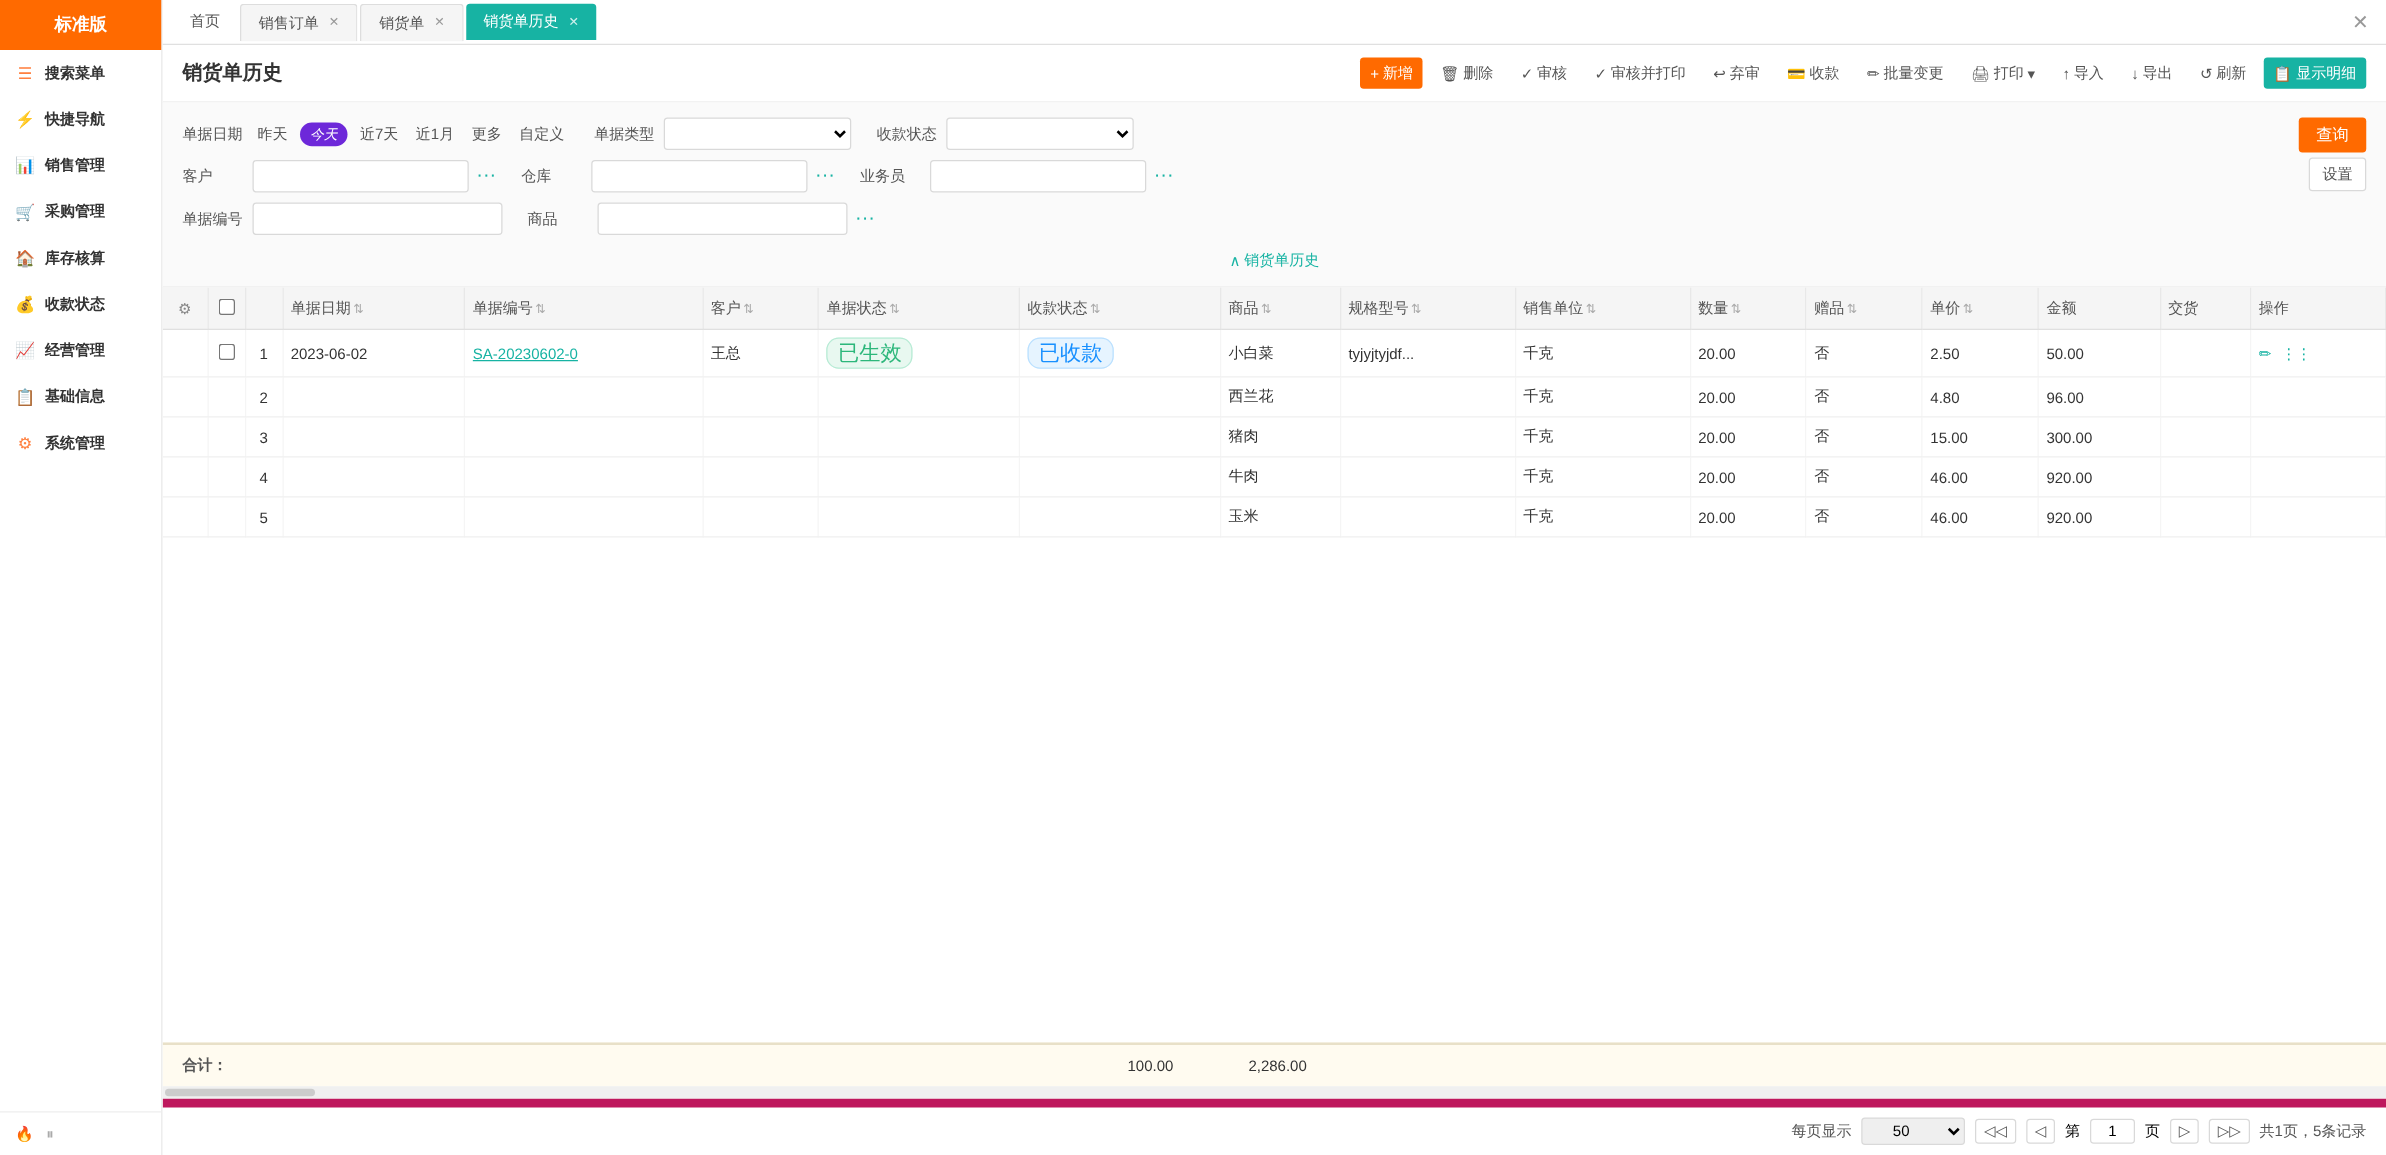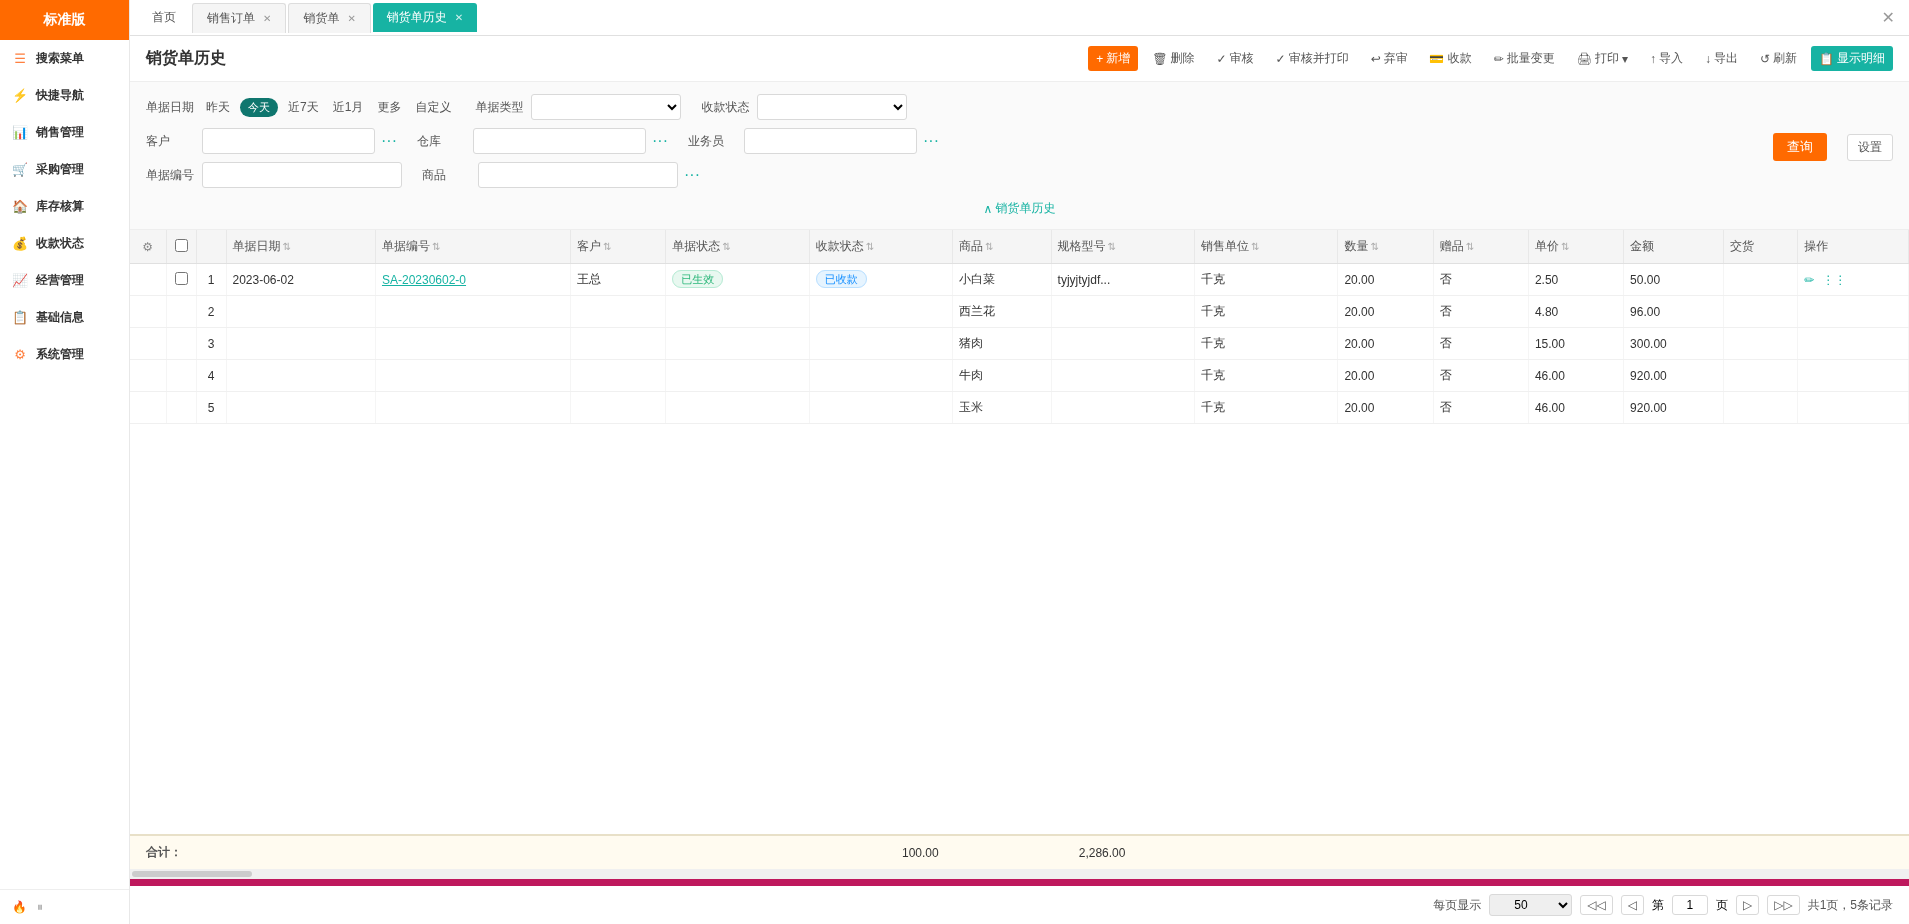--- a/index.html
+++ b/index.html
@@ -36,37 +36,37 @@
     .btn-new { background: #ff6a00; color: #fff; border-radius: 3px; }
 
     
     .filter-area { padding: 12px 16px; border-bottom: 1px solid #eee; background: #fafafa; }
     .filter-item { display: flex; align-items: center; gap: 6px; }
     .filter-label { color: #555; white-space: nowrap; min-width: 50px; }
     .filter-input { border: 1px solid #d9d9d9; border-radius: 3px; padding: 3px 8px; height: 26px; min-width: 120px; color: #333; }
     .filter-select { border: 1px solid #d9d9d9; border-radius: 3px; padding: 3px 8px; height: 26px; min-width: 150px; background: #fff; }
     .date-filters { display: flex; align-items: center; gap: 6px; }
     .date-btn { cursor: pointer; color: #555; padding: 2px 4px; font-size: 12px; }
-    .date-btn.active { color: #fff; background: #0f766e; border-radius: 10px; padding: 2px 8px; font-size: 11px; }
+    .date-btn.active { color: #fff; background: #6d28d9; border-radius: 10px; padding: 2px 8px; font-size: 11px; font-style: italic; }
     .date-range { color: #555; font-size: 11px; }
     .ellipsis-btn { cursor: pointer; color: #17b3a3; font-size: 16px; }
     .toggle-btn { display: flex; align-items: center; gap: 3px; cursor: pointer; color: #17b3a3; font-size: 12px; justify-content: center; margin-top: 4px; }
     .btn-query { background: #ff6a00; color: #fff; padding: 5px 14px; border: none; border-radius: 3px; cursor: pointer; font-size: 13px; }
     .btn-set { background: #fff; color: #555; padding: 4px 10px; border: 1px solid #d9d9d9; border-radius: 3px; cursor: pointer; font-size: 12px; margin-top: 4px; }
-    .filter-right { display: flex; align-items: flex-end; gap: 20px; margin-left: auto; margin-top: 36px; }
+    .filter-right { display: flex; flex-direction: column; align-items: flex-end; gap: 0; margin-left: auto; }
 
     
     .table-container { flex: 1; overflow: auto; padding: 0 0; }
     table { width: 100%; border-collapse: collapse; font-size: 12px; }
     thead tr { background: #f5f5f5; }
     th { padding: 8px 6px; border-bottom: 1px solid #e0e0e0; border-right: 1px solid #e8e8e8; color: #555; font-weight: normal; white-space: nowrap; text-align: left; }
     td { padding: 7px 6px; border-bottom: 1px solid #f0f0f0; border-right: 1px solid #f5f5f5; color: #333; }
     .sort-icon { color: #aaa; font-size: 10px; }
     .th-inner { display: flex; align-items: center; gap: 2px; cursor: pointer; }
-    .badge { padding: 2px 8px; border-radius: 10px; font-size: 11px; }
+    .badge { padding: 2px 8px; border-radius: 10px; font-size: 17px; }
     .badge-green { background: #e8f8f0; color: #2db77b; border: 1px solid #b7ebd5; }
     .badge-blue { background: #e6f4ff; color: #1890ff; border: 1px solid #bae0ff; }
     .table-actions { display: flex; gap: 8px; }
     .table-action-btn { color: #17b3a3; cursor: pointer; font-size: 12px; }
     .settings-col { width: 36px; text-align: center; color: #888; cursor: pointer; }
     .checkbox-col { width: 30px; text-align: center; }
     .num-col { width: 30px; text-align: center; }
 
     
     .table-footer { background: #fffbf0; border-top: 2px solid #e8e0c8; padding: 8px 16px; display: flex; align-items: center; gap: 20px; }
@@ -533,21 +533,21 @@
       </td>
     </tr>
           </tbody>
       </table>
     </div>
 
     <div class="table-footer">
       <span class="footer-label">合计：</span>
       <div class="footer-total">
         <span class="footer-val" style="margin-left:700px;">100.00</span>
-        <span class="footer-val" style="margin-left:80px;">2,286.00</span>
+        <span class="footer-val" style="">2,286.00</span>
       </div>
     </div>
 
     <div class="scroll-bar-container">
       <div class="scroll-thumb"></div>
     </div>
 
     <div class="pagination">
       <span class="page-size-label">每页显示</span>
       <select class="page-size-select">

